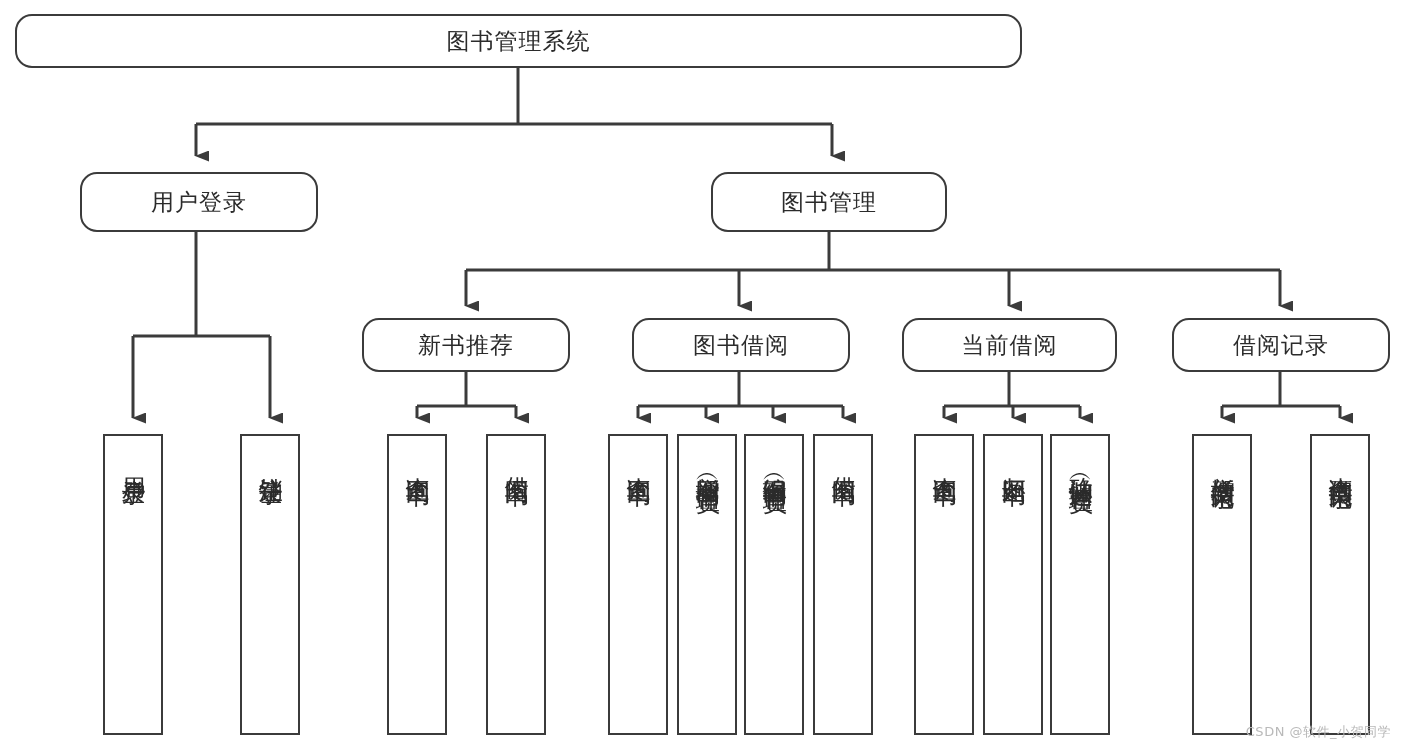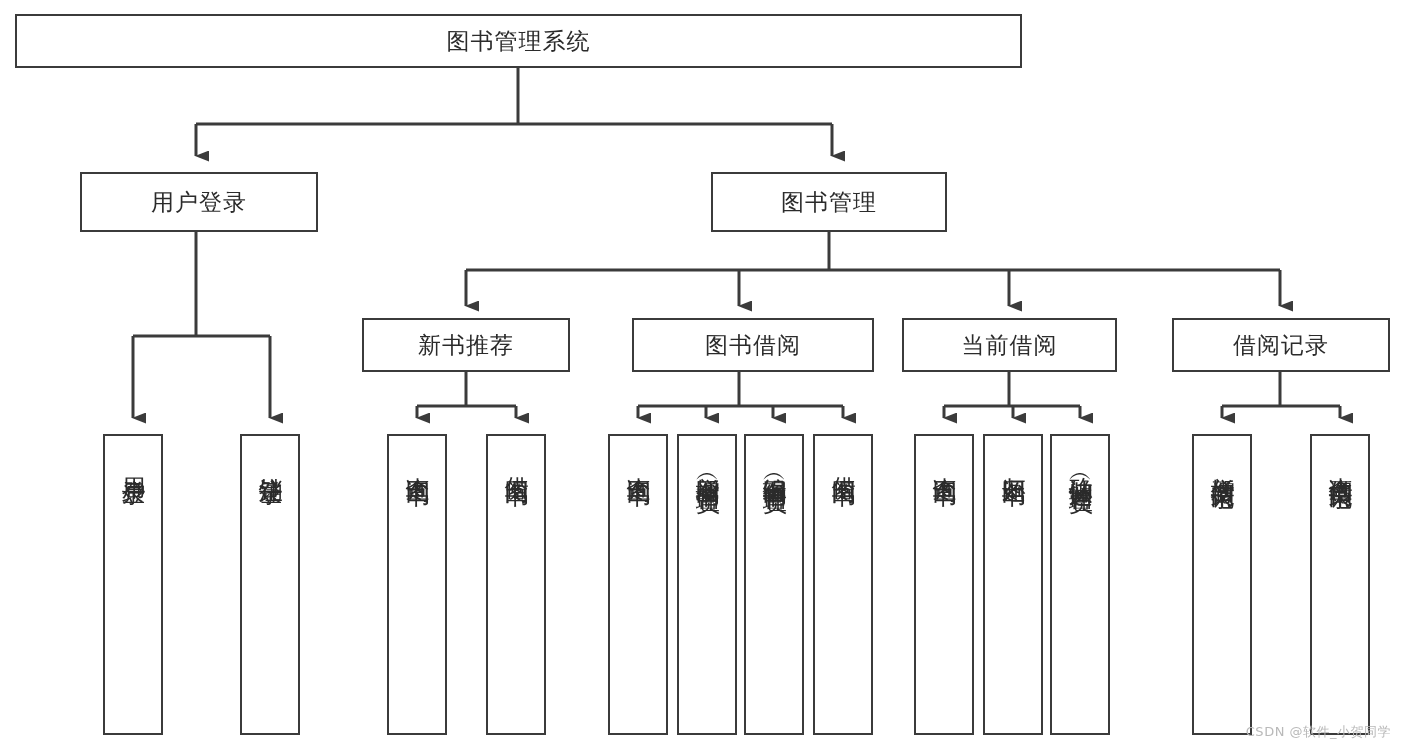--- a/index.html
+++ b/index.html
@@ -33,20 +33,21 @@
     background: #ffffff;
     display: flex;
     align-items: center;
     justify-content: center;
     color: #2b2b2b;
   }
   .node-h {
     font-size: 23px;
     letter-spacing: 1px;
     line-height: 1;
+    border-radius: 17px;
   }
   .node-v {
     align-items: flex-start;
     padding-top: 22px;
   }
   .node-v .vtext {
     writing-mode: vertical-rl;
     text-orientation: upright;
     font-size: 24px;
     line-height: 1.22;
@@ -126,21 +127,21 @@
   <div class="node node-h" style="left:80px; top:172px; width:238px; height:60px;">
     <span>用户登录</span>
   </div>
   <div class="node node-h" style="left:711px; top:172px; width:236px; height:60px;">
     <span>图书管理</span>
   </div>
 
   <div class="node node-h" style="left:362px; top:318px; width:208px; height:54px;">
     <span>新书推荐</span>
   </div>
-  <div class="node node-h" style="left:632px; top:318px; width:242px; height:54px;font-family:Liberation Serif, serif;">
+  <div class="node node-h" style="left:632px; top:318px; width:218px; height:54px;font-family:Liberation Serif, serif;">
     <span>图书借阅</span>
   </div>
   <div class="node node-h" style="left:1172px; top:318px; width:218px; height:54px;">
     <span>借阅记录</span>
   </div>
   <div class="node node-h" style="left:902px; top:318px; width:215px; height:54px;">
     <span>当前借阅</span>
   </div>
 
   <div class="node node-v" style="left:103px; top:434px; width:60px; height:301px;">

